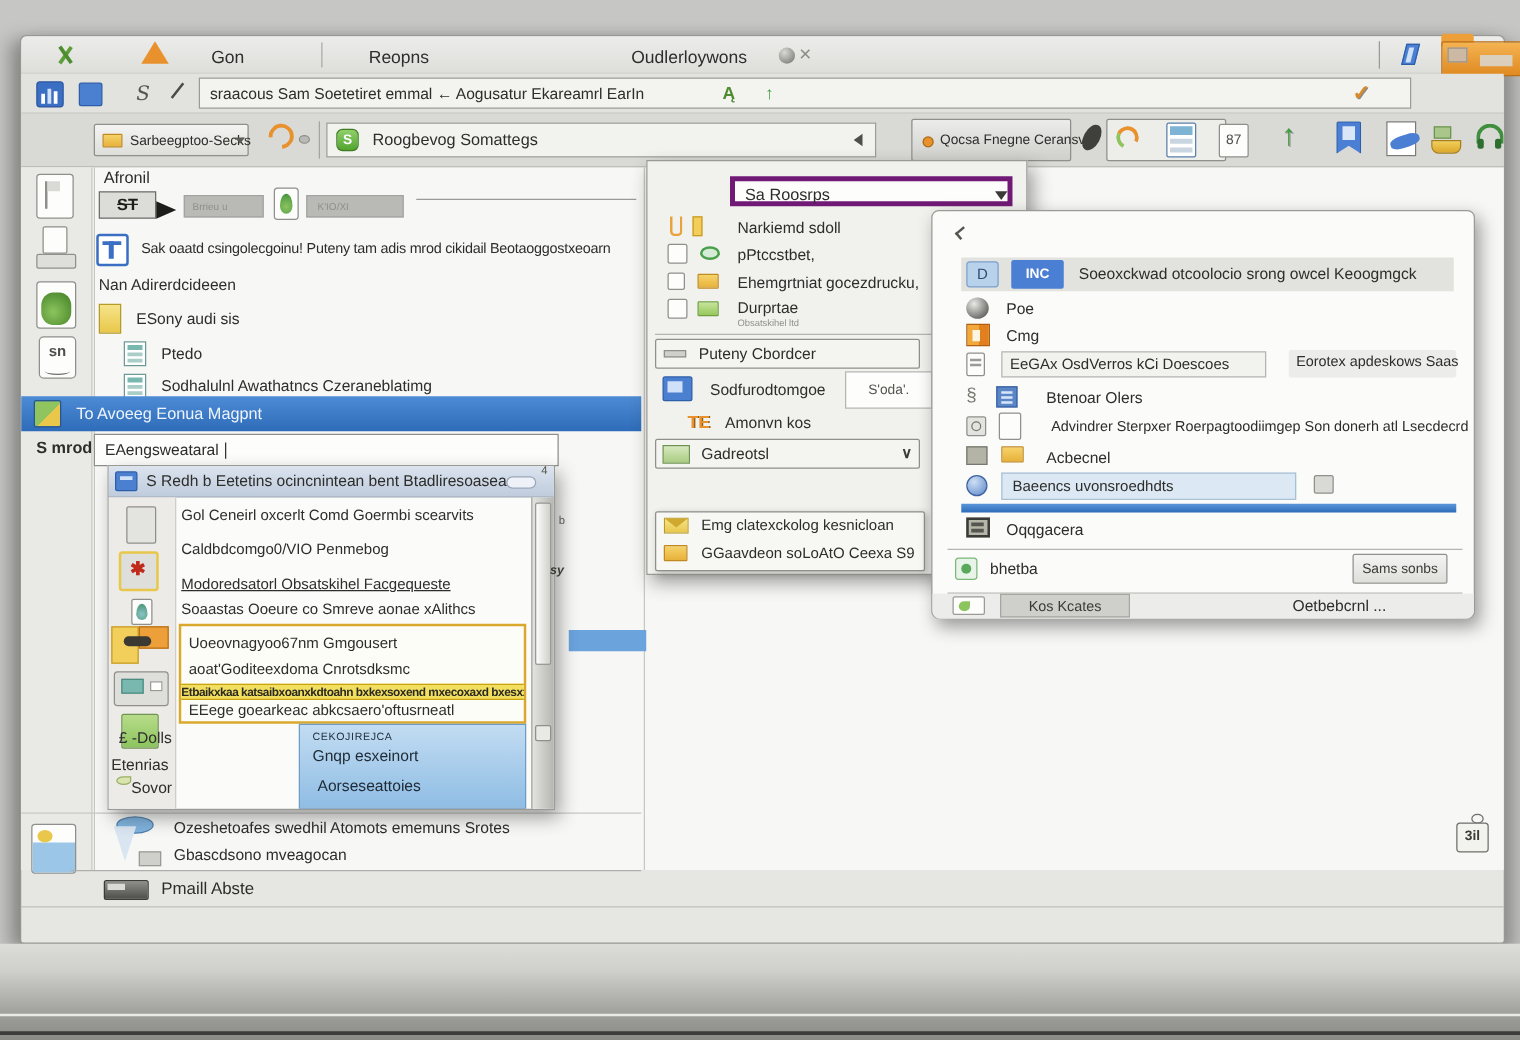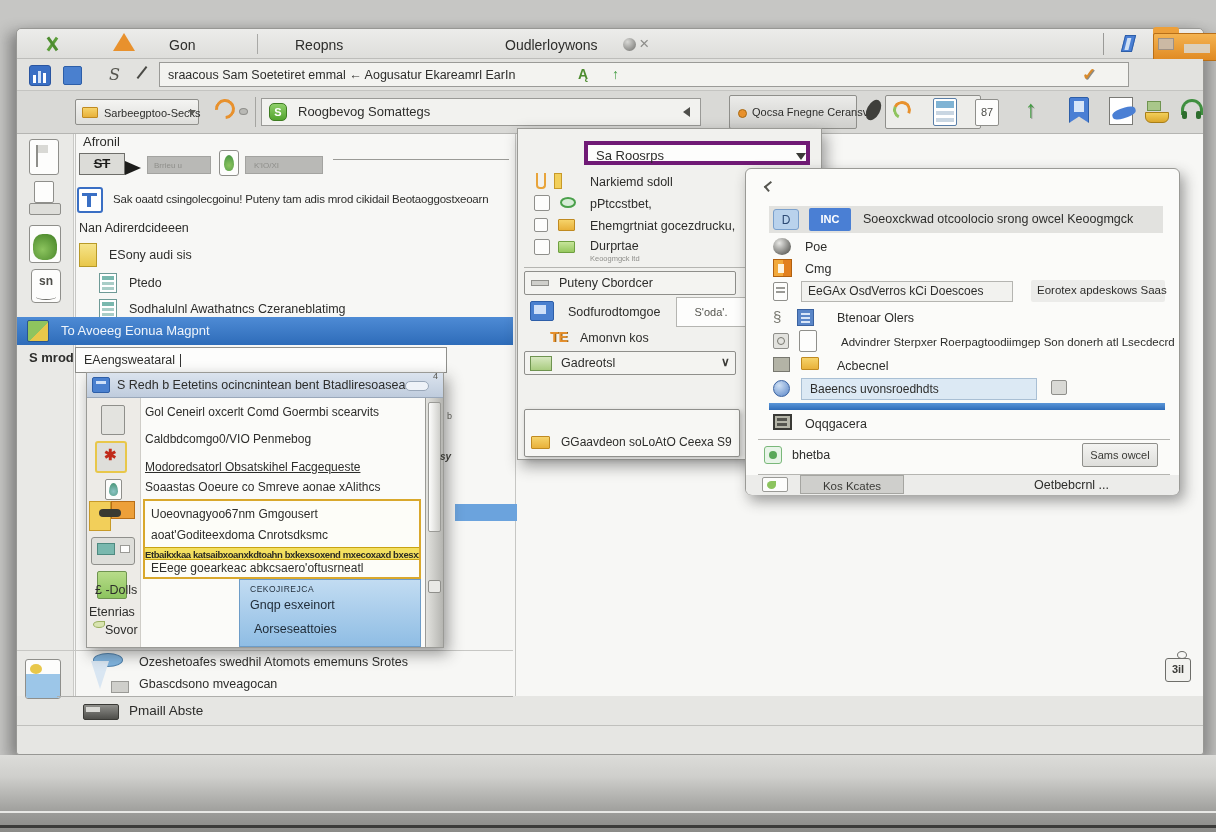--- a/index.html
+++ b/index.html
@@ -234,21 +234,21 @@
   <div class="abs" style="left:10px;top:88px;width:286px;height:20px">
     <div class="abs icon-box" style="left:6px;top:1px;width:14px;height:14px"></div>
     <div class="abs folder" style="left:30px;top:2px;width:17px;height:12px"></div>
     <span class="abs txt" style="left:62px;top:2px;font-size:12.5px">Ehemgrtniat gocezdrucku,</span>
     <span class="abs" style="left:236px;top:2px;font-size:13px;font-weight:bold;color:#3a3a36">∨</span>
   </div>
   <div class="abs" style="left:10px;top:110px;width:286px;height:24px">
     <div class="abs icon-box" style="left:6px;top:0;width:16px;height:16px"></div>
     <div class="abs gfolder" style="left:30px;top:2px;width:17px;height:12px"></div>
     <span class="abs txt" style="left:62px;top:0;font-size:12.5px">Durprtae</span>
-    <span class="abs" style="left:62px;top:15px;font-size:7.5px;color:#8f8f8b">Keoogmgck ltd</span>
+    <span class="abs" style="left:62px;top:15px;font-size:7.5px;color:#8f8f8b">Obsatskihel ltd</span>
   </div>
   <div class="abs hline" style="left:6px;top:138px;width:292px;background:#b5b5b1"></div>
 
   <div class="abs btn" style="left:6px;top:142px;width:212px;height:24px;background:#f4f4f1">
     <div class="abs" style="left:6px;top:8px;width:18px;height:6px;background:#cfcfcb;border:1px solid #8f8f8b"></div>
     <span class="abs txt" style="left:34px;top:4px;font-size:12.5px">Puteny Cbordcer</span>
   </div>
   <div class="abs" style="left:10px;top:172px;width:286px;height:26px">
     <div class="abs" style="left:2px;top:0;width:24px;height:20px;background:#4a80cf;border:1px solid #2d5ea8;border-radius:2px">
       <div class="abs" style="left:3px;top:3px;width:12px;height:9px;background:#cfe0f8"></div>
@@ -261,20 +261,26 @@
   <div class="abs" style="left:10px;top:200px;width:286px;height:18px">
     <span class="abs" style="left:22px;top:0;font-size:14px;font-weight:bold;color:#e8912d;text-shadow:1px 0 0 #8a5a10">TE</span>
     <span class="abs txt" style="left:52px;top:2px;font-size:12.5px">Amonvn kos</span>
   </div>
   <div class="abs btn" style="left:6px;top:222px;width:212px;height:24px;background:#f4f4f1">
     <div class="abs" style="left:5px;top:4px;width:22px;height:15px;background:linear-gradient(#d7e8c0,#a9cc80);border:1px solid #6f9450"></div>
     <span class="abs txt" style="left:36px;top:4px;font-size:12.5px">Gadreotsl</span>
     <span class="abs" style="left:196px;top:3px;font-size:12px;font-weight:bold;color:#3a3a36">∨</span>
   </div>
   <div class="abs btn" style="left:6px;top:280px;width:216px;height:48px;background:#f7f7f4;box-shadow:2px 2px 5px rgba(60,60,60,.3)">
+    <div class="abs" style="left:4px;top:2px;width:208px;height:21px">
+      <div class="abs" style="left:2px;top:2px;width:20px;height:13px;background:linear-gradient(#f6e48a,#e8c74a);border:1px solid #b89a28;clip-path:polygon(0 0,100% 0,100% 100%,0 100%)">
+        <div class="abs" style="left:0;top:0;width:0;height:0;border-left:9px solid transparent;border-right:9px solid transparent;border-top:7px solid #cfa92e"></div>
+      </div>
+      <span class="abs txt" style="left:32px;top:2px;font-size:12px">Emg clatexckolog kesnicloan</span>
+    </div>
     <div class="abs" style="left:4px;top:24px;width:208px;height:21px">
       <div class="abs folder" style="left:2px;top:2px;width:19px;height:13px"></div>
       <span class="abs txt" style="left:32px;top:2px;font-size:12px">GGaavdeon soLoAtO Ceexa S9</span>
     </div>
   </div>
 </div>
 
 <div class="abs dlg" style="left:745px;top:168px;width:435px;height:327px;border-radius:6px;z-index:3">
   <div class="abs" style="left:20px;top:13px;width:7px;height:9px;border-left:2px solid #55554f;border-bottom:2px solid #55554f;transform:rotate(50deg)"></div>
 
@@ -346,21 +352,21 @@
     </div>
     <span class="abs txt" style="left:36px;top:4px;font-size:12.5px">Oqqgacera</span>
   </div>
   <div class="abs hline" style="left:12px;top:270px;width:412px;background:#b5b5b1"></div>
   <div class="abs" style="left:18px;top:276px;width:400px;height:24px">
     <div class="abs" style="left:0;top:1px;width:18px;height:18px;background:#e8f4e8;border:1px solid #7ab87a;border-radius:3px">
       <div class="abs" style="left:4px;top:4px;width:8px;height:8px;border-radius:50%;background:#5aa85a"></div>
     </div>
     <span class="abs txt" style="left:28px;top:3px;font-size:12.5px">bhetba</span>
     <div class="abs btn" style="left:318px;top:-2px;width:76px;height:24px;text-align:center">
-      <span style="font-size:11px;line-height:22px;color:#3a3a36">Sams owcel</span>
+      <span style="font-size:11px;line-height:22px;color:#3a3a36">Sams sonbs</span>
     </div>
   </div>
   <div class="abs hline" style="left:12px;top:305px;width:412px;background:#b5b5b1"></div>
   <div class="abs" style="left:0;top:306px;width:433px;height:20px;background:#ececea;border-radius:0 0 6px 6px">
     <div class="abs" style="left:16px;top:2px;width:26px;height:15px;background:#fdfdfc;border:1px solid #9a9a96;border-radius:2px">
       <div class="abs" style="left:4px;top:3px;width:9px;height:8px;background:#8cc45e;border-radius:50% 0 50% 50%"></div>
     </div>
     <div class="abs" style="left:54px;top:0;width:104px;height:19px;background:#cfcfcc;border:1px solid #a5a5a1;text-align:center">
       <span style="font-size:11.5px;line-height:17px;color:#3a3a36">Kos Kcates</span>
     </div>

